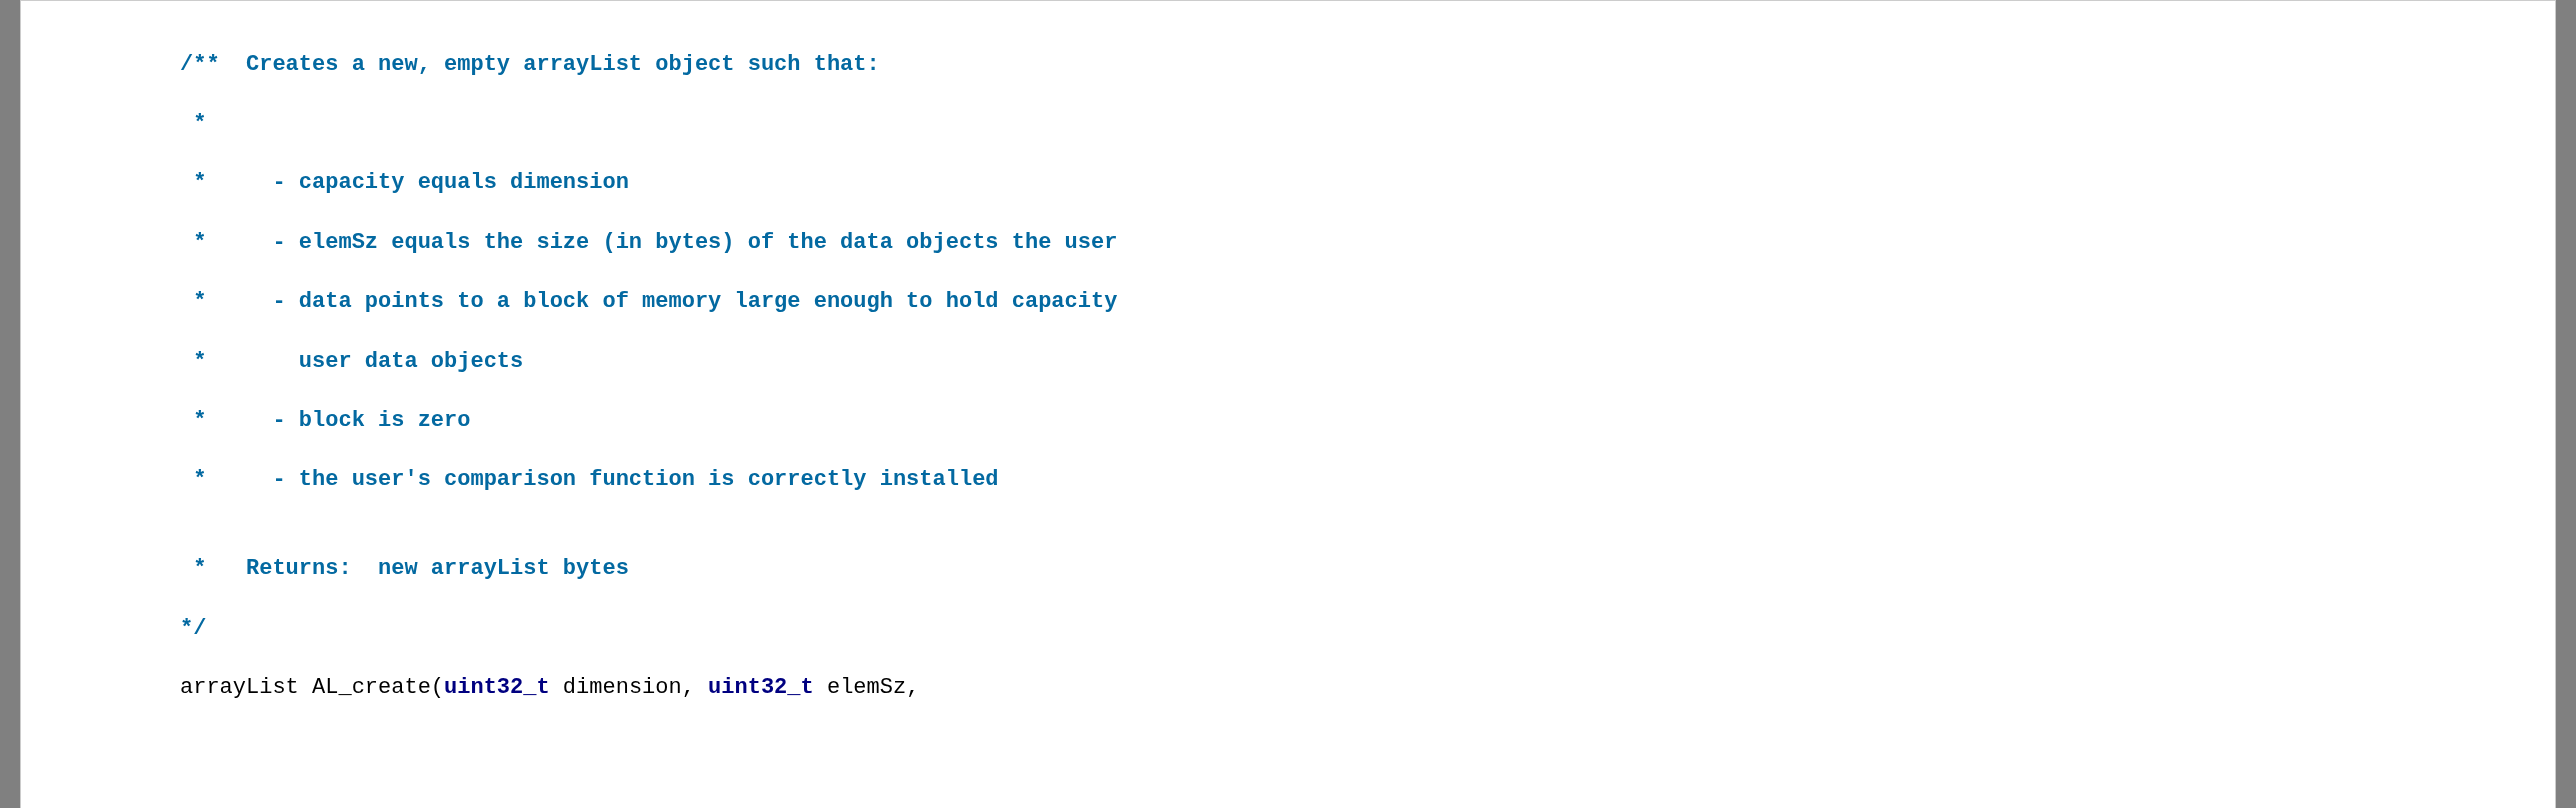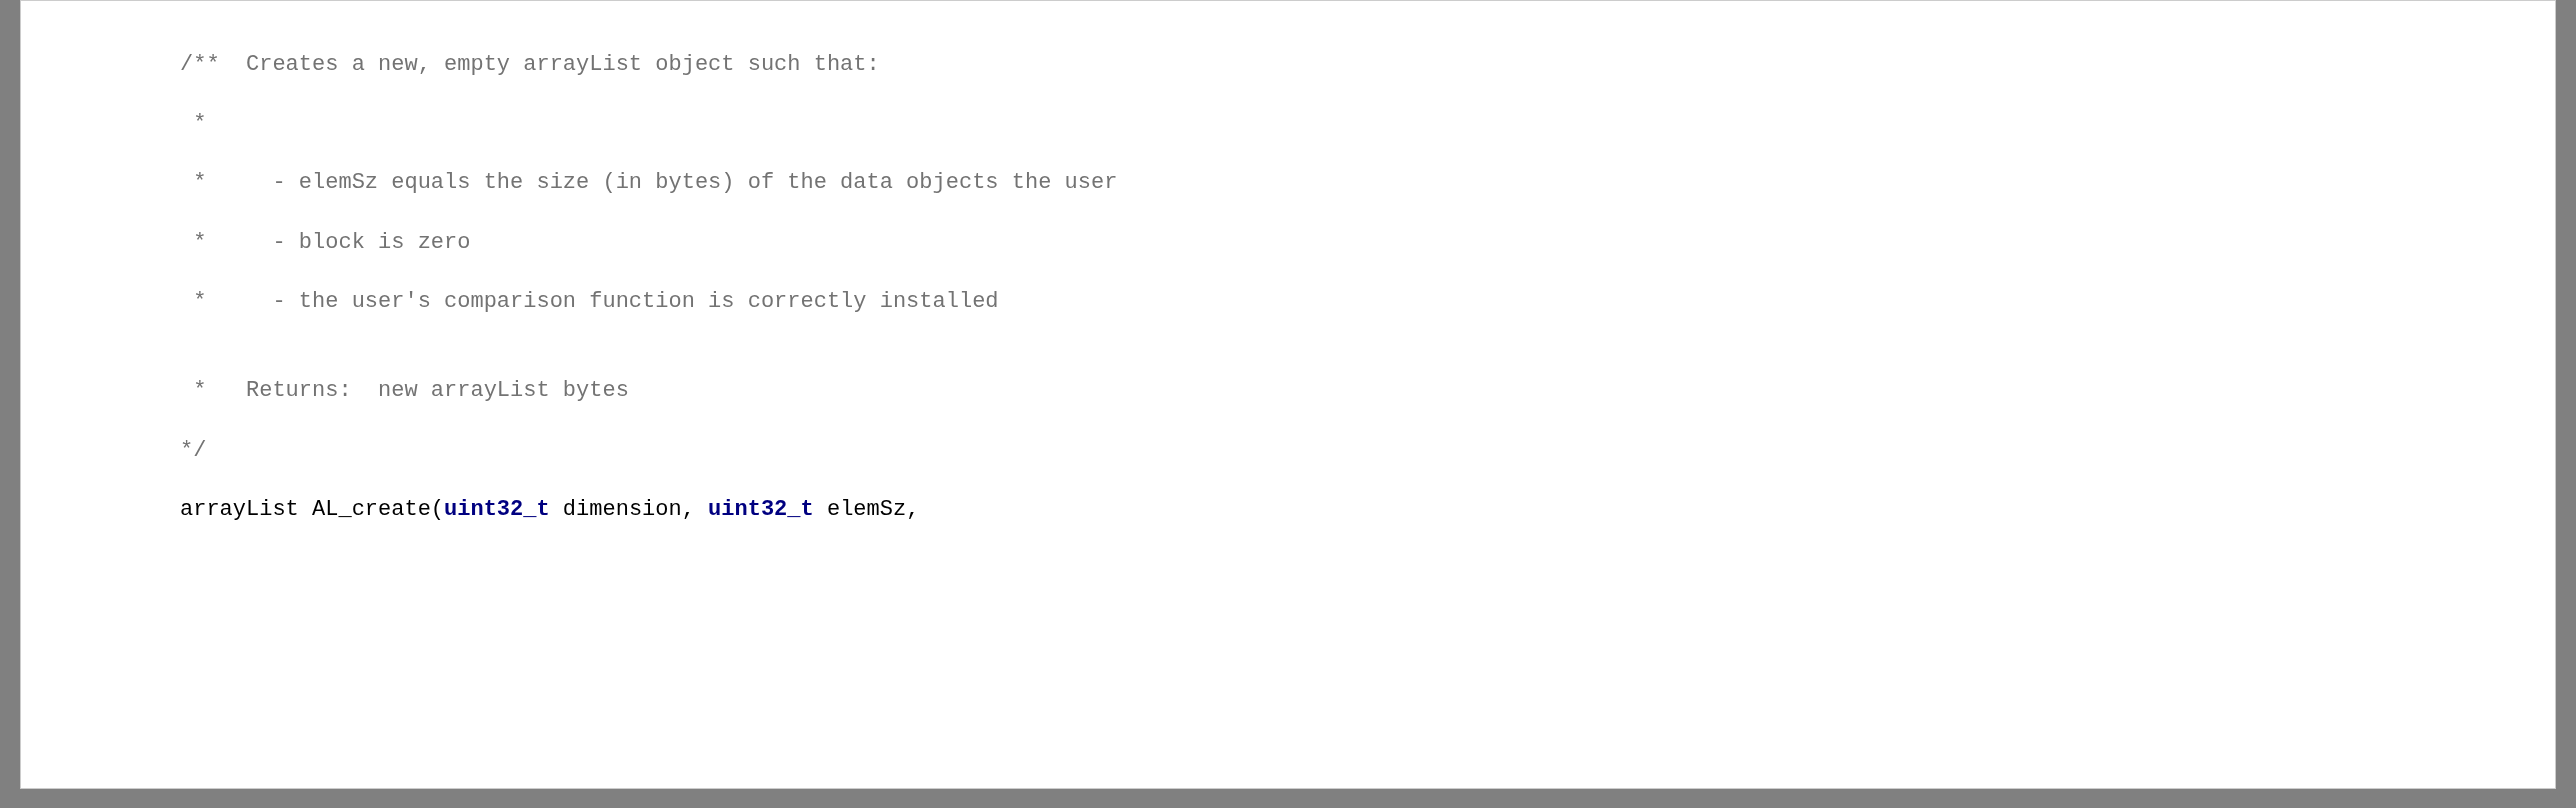--- a/index.html
+++ b/index.html
@@ -16,33 +16,36 @@
     width: 2536px;
     min-height: 789px;
     padding: 20px 0 40px 0;
     box-sizing: border-box;
     box-shadow: inset 0 0 0 1px #ccc;
   }
   .code-block {
     padding-left: 160px;
     white-space: pre;
   }
-  .comment { color: #737373; font-weight: normal; }
+  .comment { color: #0369a1; font-weight: bold; }
   .plain   { color: #000000; }
   .type    { color: #000080; font-weight: bold; }
   .line { display: block; }
 </style>
 </head>
 <body>
 
 <div class="page">
   <div class="code-block">
 <span class="line"><span class="comment">/**  Creates a new, empty arrayList object such that:</span></span>
 <span class="line"><span class="comment"> *</span></span>
+<span class="line"><span class="comment"> *     - capacity equals dimension</span></span>
 <span class="line"><span class="comment"> *     - elemSz equals the size (in bytes) of the data objects the user</span></span>
+<span class="line"><span class="comment"> *     - data points to a block of memory large enough to hold capacity</span></span>
+<span class="line"><span class="comment"> *       user data objects</span></span>
 <span class="line"><span class="comment"> *     - block is zero</span></span>
 <span class="line"><span class="comment"> *     - the user's comparison function is correctly installed</span></span>
 <span class="line"><span class="comment"></span></span>
 <span class="line"><span class="comment"> *   Returns:  new arrayList bytes</span></span>
 <span class="line"><span class="comment">*/</span></span>
 <span class="line"><span class="plain">arrayList AL_create(</span><span class="type">uint32_t</span><span class="plain"> dimension, </span><span class="type">uint32_t</span><span class="plain"> elemSz,</span></span>
 
 
 
   </div>

